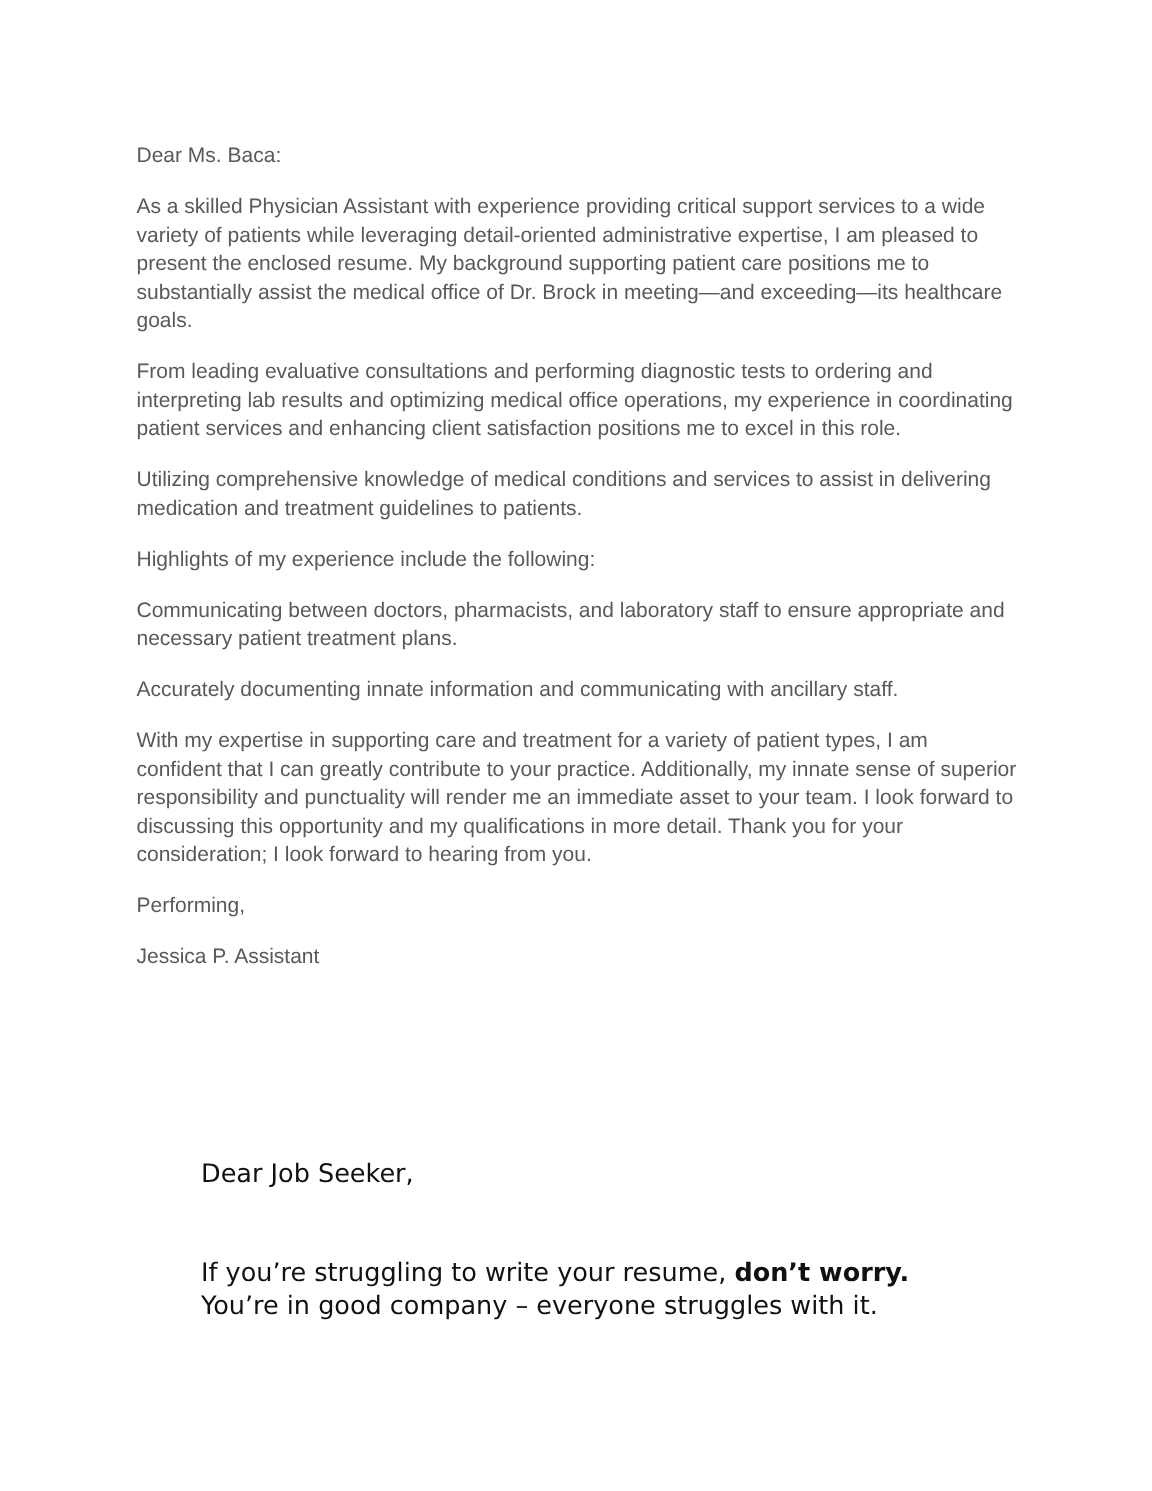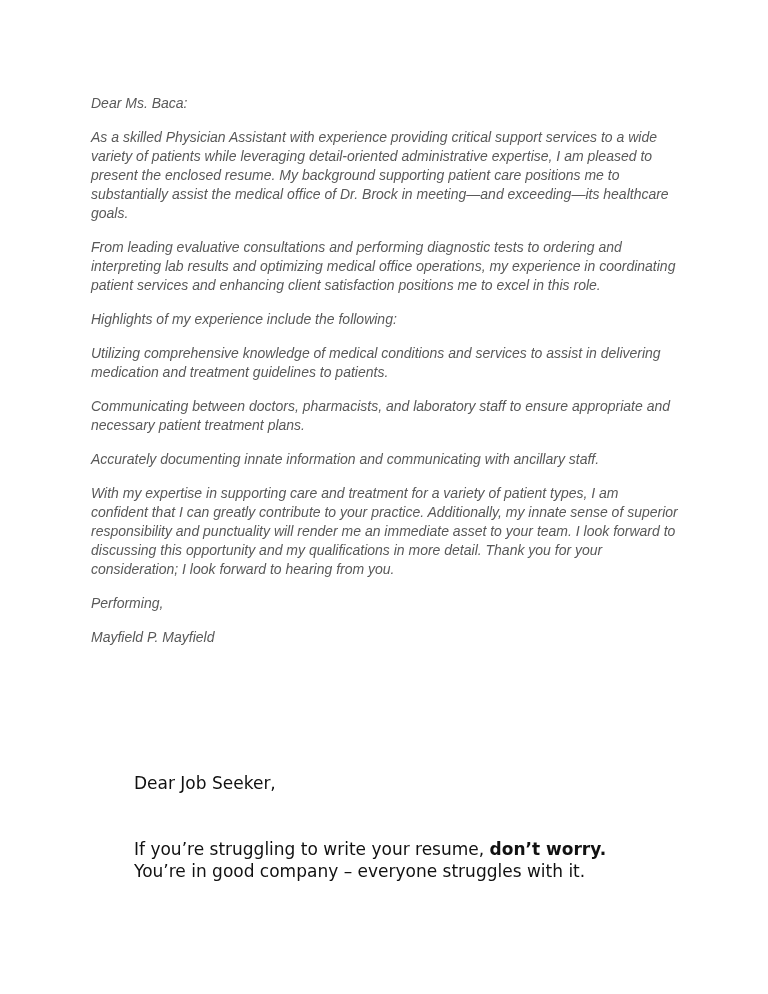--- a/index.html
+++ b/index.html
@@ -20,21 +20,20 @@
   }
   .letter {
     position: absolute;
     left: 91px;
     top: 94px;
     width: 588px;
     font-family: "Liberation Sans", sans-serif;
     font-size: 14px;
     line-height: 19px;
     color: #595959;
-    font-style: italic;
     -webkit-font-smoothing: antialiased;
   }
   .letter p {
     margin: 0 0 15px 0;
     padding: 0;
   }
   .letter p:last-child {
     margin-bottom: 0;
   }
   .note {
@@ -60,27 +59,27 @@
 </style>
 </head>
 <body>
 
 <div class="page">
 
   <div class="letter">
     <p>Dear Ms. Baca:</p>
     <p>As a skilled Physician Assistant with experience providing critical support services to a wide variety of patients while leveraging detail-oriented administrative expertise, I am pleased to present the enclosed resume. My background supporting patient care positions me to substantially assist the medical office of Dr. Brock in meeting—and exceeding—its healthcare goals.</p>
     <p>From leading evaluative consultations and performing diagnostic tests to ordering and interpreting lab results and optimizing medical office operations, my experience in coordinating patient services and enhancing client satisfaction positions me to excel in this role.</p>
+    <p>Utilizing comprehensive knowledge of medical conditions and services to assist in delivering medication and treatment guidelines to patients.</p>
     <p>Highlights of my experience include the following:</p>
-    <p>Utilizing comprehensive knowledge of medical conditions and services to assist in delivering medication and treatment guidelines to patients.</p>
     <p>Communicating between doctors, pharmacists, and laboratory staff to ensure appropriate and necessary patient treatment plans.</p>
     <p>Accurately documenting innate information and communicating with ancillary staff.</p>
     <p>With my expertise in supporting care and treatment for a variety of patient types, I am confident that I can greatly contribute to your practice. Additionally, my innate sense of superior responsibility and punctuality will render me an immediate asset to your team. I look forward to discussing this opportunity and my qualifications in more detail. Thank you for your consideration; I look forward to hearing from you.</p>
     <p>Performing,</p>
-    <p>Mayfield P. Mayfield</p>
+    <p>Jessica P. Assistant</p>
   </div>
 
   <div class="note">
     <p class="greeting">Dear Job Seeker,</p>
     <p class="body"><span>If you’re struggling to write your resume, </span><span class="bold">don’t worry.</span><br><span>You’re in good company – everyone struggles with it.</span></p>
   </div>
 
 </div>
 
 </body></html>

